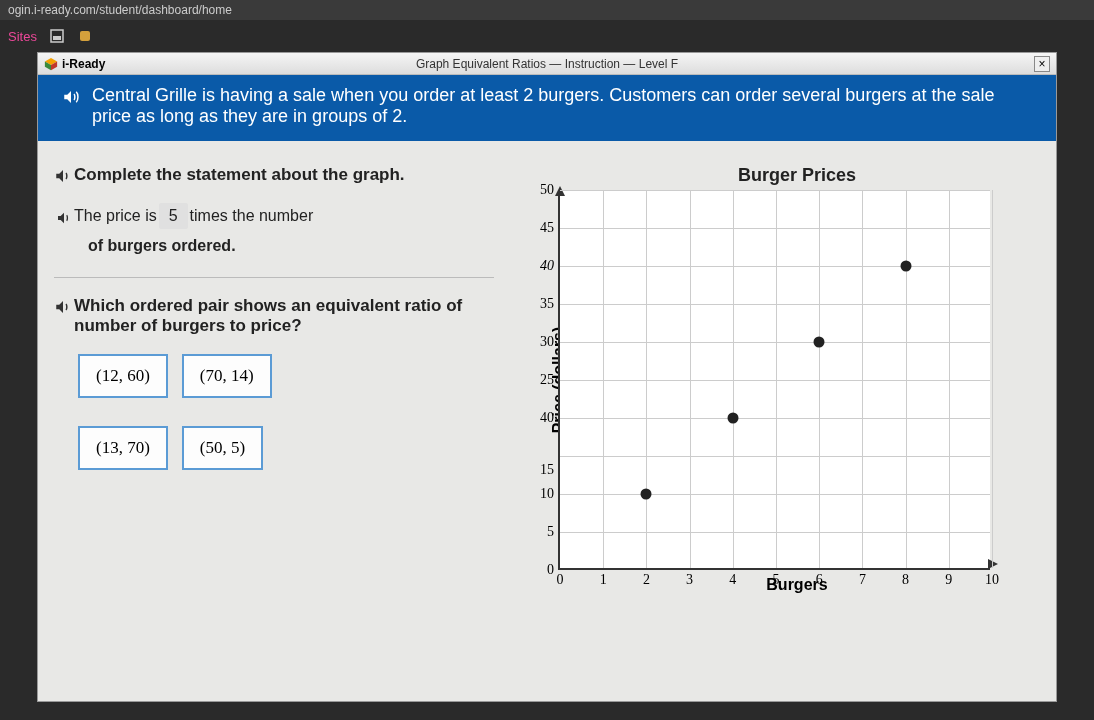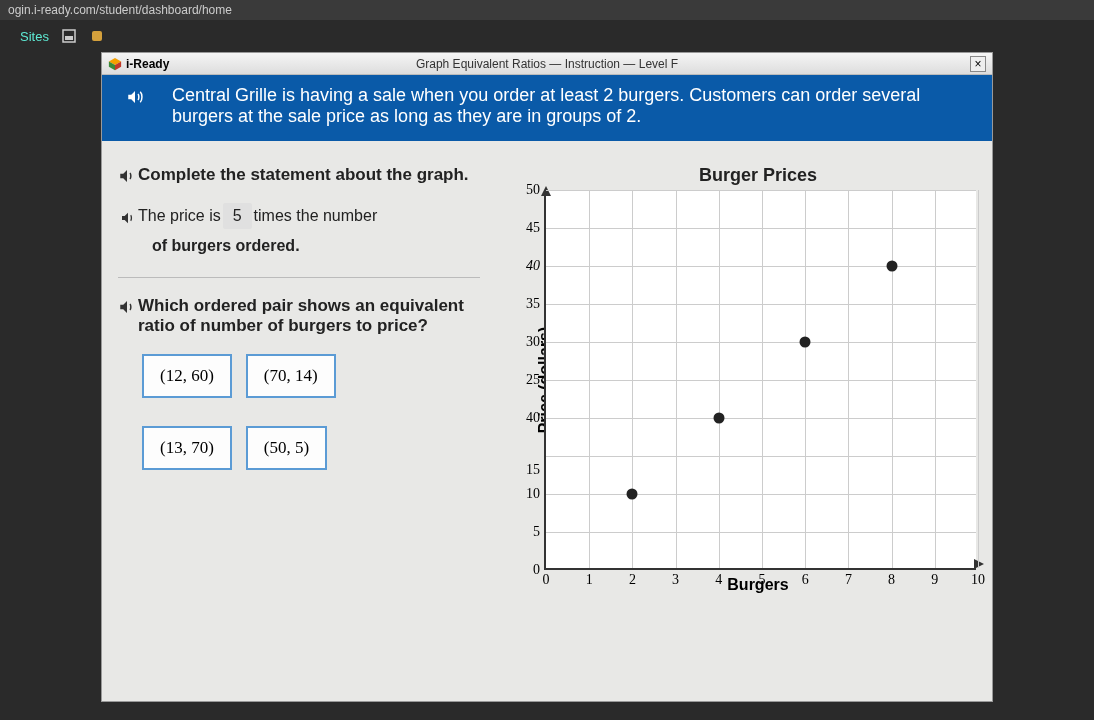--- a/index.html
+++ b/index.html
@@ -15,32 +15,32 @@
   background: #3a3a3a;
   color: #ccc;
   font-size: 12px;
   padding: 2px 8px;
   display: flex;
   align-items: center;
 }
 .bookmarks-bar {
   height: 32px;
   background: #2a2a2a;
-  color: #5eead4;
+  color: #ec4899;
   font-size: 13px;
   display: flex;
   align-items: center;
-  padding: 0 20px;
+  padding: 0 8px;
   gap: 12px;
 }
 .bm-icon { display:inline-block; width:16px; height:16px; }
 
 .app-window {
   margin: 0 auto;
-  width: 892px;
+  width: 1020px;
   background: #e8e8e8;
   border: 1px solid #999;
   position: relative;
 }
 .title-bar {
   height: 22px;
   background: linear-gradient(#f5f5f5,#ddd);
   border-bottom: 1px solid #bbb;
   display: flex;
   align-items: center;
@@ -50,21 +50,21 @@
 .title-bar .logo { margin: 0 6px; display:flex; align-items:center; gap:4px; font-weight:bold; }
 .title-bar .title-center { position:absolute; left:50%; transform:translateX(-50%); color:#333; }
 .title-bar .close { position:absolute; right:6px; width:16px; height:16px; border:1px solid #888; background:#eee; display:flex; align-items:center; justify-content:center; font-size:12px; cursor:pointer; }
 
 .header-blue {
   background: #0a5aa8;
   color: #fff;
   padding: 10px 24px 14px 24px;
   font-size: 18px;
   display: flex;
-  gap: 28px;
+  gap: 12px;
 }
 .speaker { width:18px; height:18px; flex-shrink:0; margin-top:3px; cursor:pointer; }
 .speaker svg { width:100%; height:100%; }
 
 .content {
   display:flex;
   padding: 24px 16px 40px 16px;
   background: #e8e8e6;
   gap: 20px;
   min-height: 560px;

